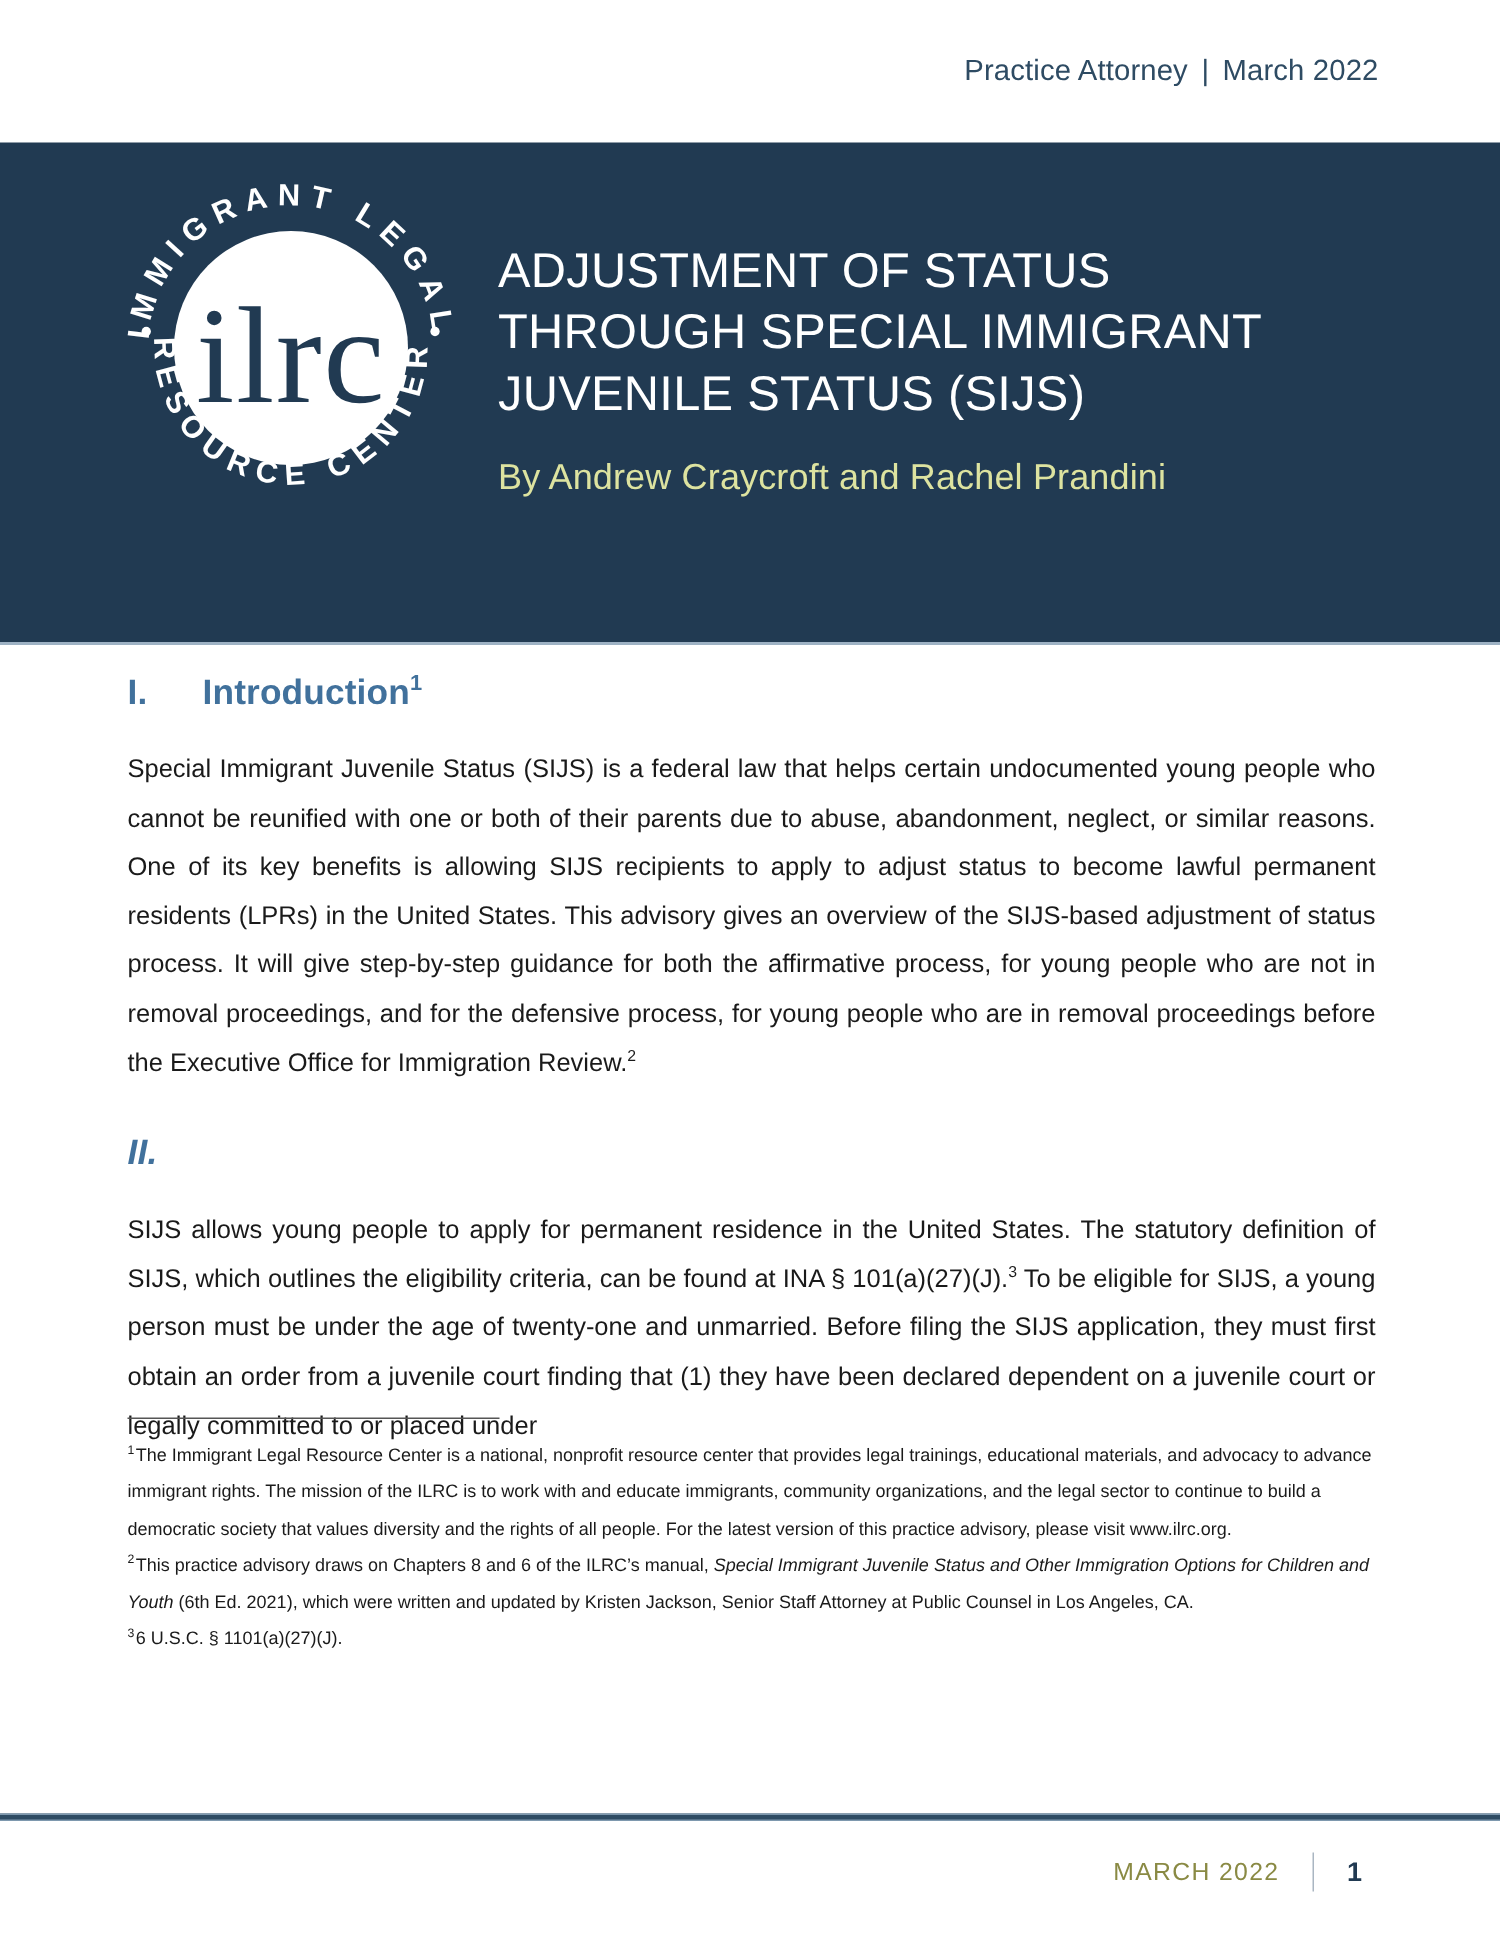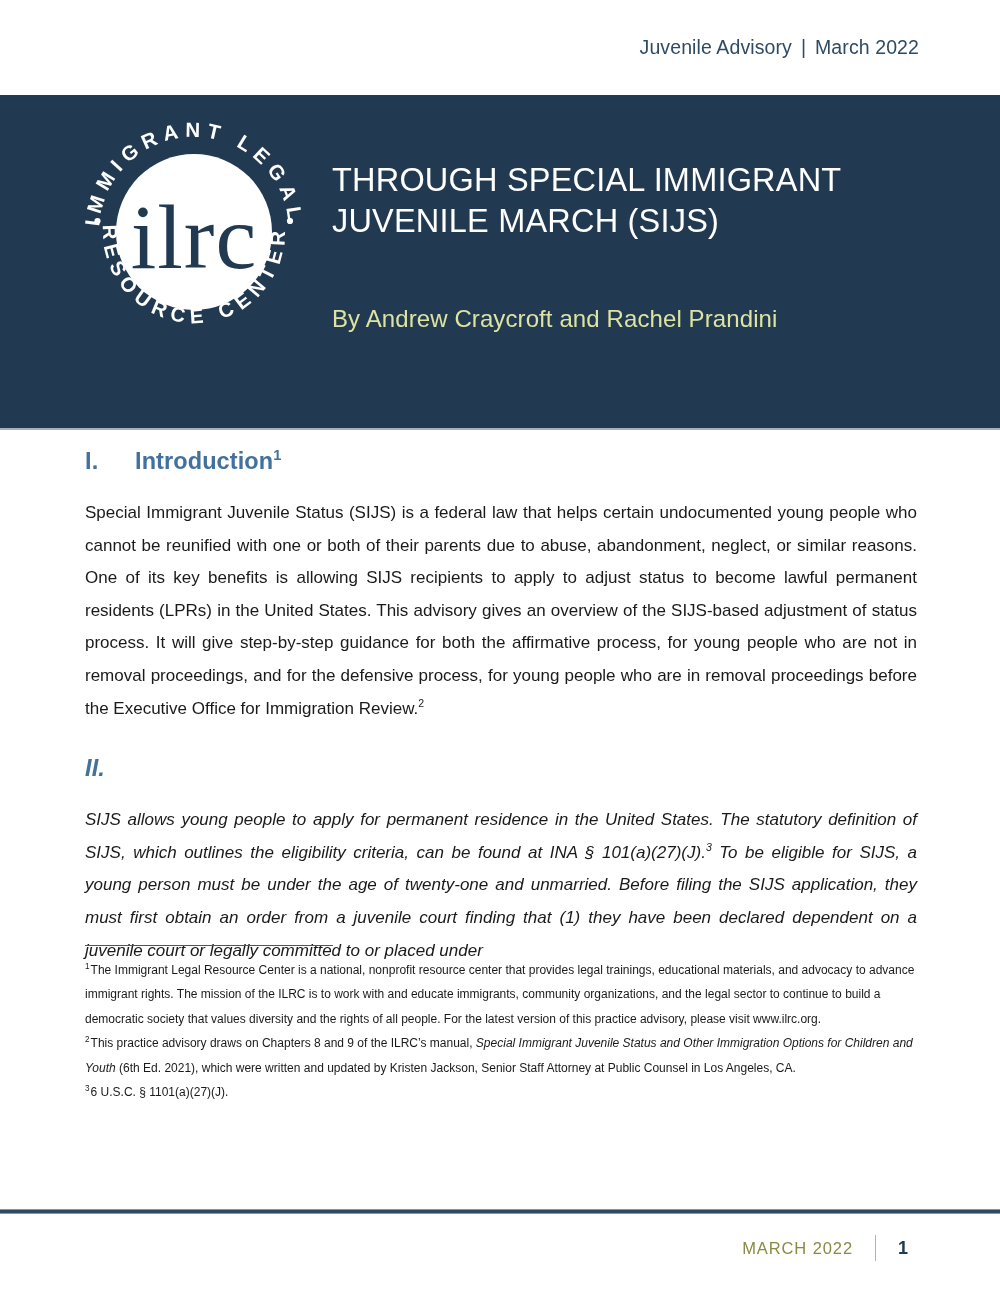--- a/index.html
+++ b/index.html
@@ -113,21 +113,21 @@
 
   p.body {
     margin: 0 0 30px 0;
     font-size: 17px;
     line-height: 32.6px;
     text-align: justify;
     color: #1a1a1a;
     hyphens: none;
   }
   p.body sup { font-size: 0.62em; vertical-align: super; line-height: 0; }
-  p.body.last { margin-bottom: 0; font-style: italic; }
+  p.body.last { margin-bottom: 0; }
 
   .sec2 { margin-top: 6px; font-style: italic; }
 
   
   .footnotes {
     position: absolute;
     left: 85px;
     top: 945px;
     width: 832px;
   }
@@ -185,21 +185,21 @@
     font-size: 18px;
     font-weight: bold;
     color: #213a52;
     white-space: pre;
   }
 </style>
 </head>
 <body>
 
 <div class="topbar">
-  <span class="topbar-text">Juvenile Advisory</span>
+  <span class="topbar-text">Practice Attorney</span>
   <span class="topbar-sep">|</span>
   <span class="topbar-text">March 2022</span>
 </div>
 
 <div class="banner"></div>
 <div class="banner-underline"></div>
 
 <div class="logo">
   <svg viewBox="0 0 238 238" xmlns="http://www.w3.org/2000/svg" aria-hidden="true">
     <defs>
@@ -215,22 +215,23 @@
     <text font-family="'Liberation Sans', sans-serif" font-size="20.5" font-weight="600" fill="#ffffff" letter-spacing="6.2">
       <textPath href="#arcBottom" startOffset="50%" text-anchor="middle">RESOURCE CENTER</textPath>
     </text>
     <circle cx="22.5" cy="108" r="3.1" fill="#ffffff"></circle>
     <circle cx="215" cy="108" r="3.1" fill="#ffffff"></circle>
     <text x="119" y="155" text-anchor="middle" font-family="'Liberation Serif', serif" font-size="92" fill="#213a52" letter-spacing="1">ilrc</text>
   </svg>
 </div>
 
 <div class="banner-title">
+  <span class="tl">ADJUSTMENT OF STATUS</span>
   <span class="tl">THROUGH SPECIAL IMMIGRANT</span>
-  <span class="tl">JUVENILE MARCH (SIJS)</span>
+  <span class="tl">JUVENILE STATUS (SIJS)</span>
 </div>
 <div class="banner-byline">By Andrew Craycroft and Rachel Prandini</div>
 
 <div class="content">
 
   <h2 class="section">
     <span class="numeral">I.</span>
     <span class="htext"><span>Introduction</span><sup>1</sup></span>
   </h2>
 
@@ -242,21 +243,21 @@
 
   <p class="body last"><span>SIJS allows young people to apply for permanent residence in the United States. The statutory definition of SIJS, which outlines the eligibility criteria, can be found at INA § 101(a)(27)(J).</span><sup>3</sup><span> To be eligible for SIJS, a young person must be under the age of twenty-one and unmarried. Before filing the SIJS application, they must first obtain an order from a juvenile court finding that (1) they have been declared dependent on a juvenile court or legally committed to or placed under</span></p>
 
 </div>
 
 <div class="footnotes">
   <div class="fn-rule"></div>
 
   <p class="fn"><sup>1</sup><span>The Immigrant Legal Resource Center is a national, nonprofit resource center that provides legal trainings, educational materials, and advocacy to advance immigrant rights. The mission of the ILRC is to work with and educate immigrants, community organizations, and the legal sector to continue to build a democratic society that values diversity and the rights of all people. For the latest version of this practice advisory, please visit www.ilrc.org.</span></p>
 
-  <p class="fn"><sup>2</sup><span>This practice advisory draws on Chapters 8 and 9 of the ILRC’s manual, </span><i>Special Immigrant Juvenile Status and Other Immigration Options for Children and Youth</i><span> (6th Ed. 2021), which were written and updated by Kristen Jackson, Senior Staff Attorney at Public Counsel in Los Angeles, CA.</span></p>
+  <p class="fn"><sup>2</sup><span>This practice advisory draws on Chapters 8 and 6 of the ILRC’s manual, </span><i>Special Immigrant Juvenile Status and Other Immigration Options for Children and Youth</i><span> (6th Ed. 2021), which were written and updated by Kristen Jackson, Senior Staff Attorney at Public Counsel in Los Angeles, CA.</span></p>
 
   <p class="fn"><sup>3</sup><span>6 U.S.C. § 1101(a)(27)(J).</span></p>
 </div>
 
 <div class="footer-rule"></div>
 <div class="footer">
   <span class="footer-date">MARCH 2022</span>
   <span class="footer-div"></span>
   <span class="footer-page">1</span>
 </div>

